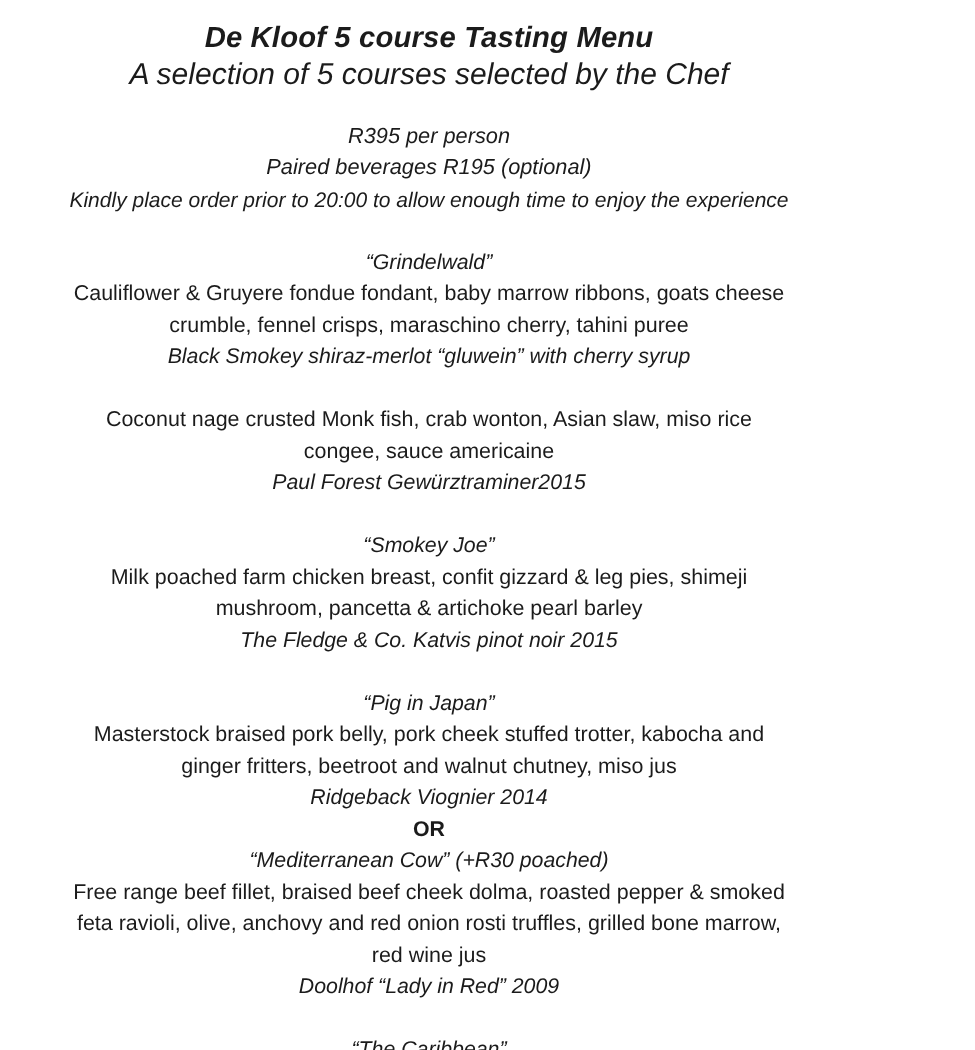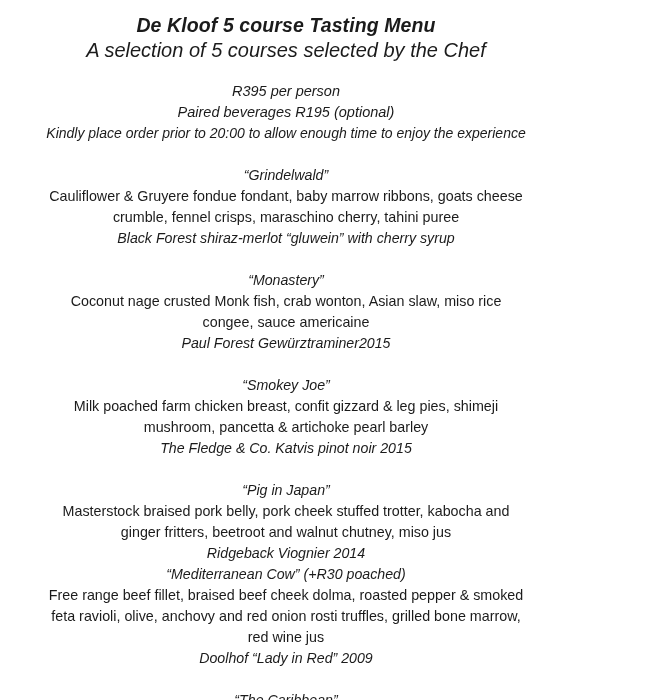--- a/index.html
+++ b/index.html
@@ -101,42 +101,42 @@
 
   <div class="intro-block">
     <div class="intro-line">R395 per person</div>
     <div class="intro-line">Paired beverages R195 (optional)</div>
     <div class="intro-line small">Kindly place order prior to 20:00 to allow enough time to enjoy the experience</div>
   </div>
 
   <div class="course">
     <div class="course-name">“Grindelwald”</div>
     <div class="course-desc">Cauliflower &amp; Gruyere fondue fondant, baby marrow ribbons, goats cheese crumble, fennel crisps, maraschino cherry, tahini puree</div>
-    <div class="course-pairing">Black Forest shiraz-merlot “gluwein” with cherry syrup</div>
+    <div class="course-pairing">Black Smokey shiraz-merlot “gluwein” with cherry syrup</div>
   </div>
 
   <div class="course">
-    <div class="course-name">“Monastery”</div>
     <div class="course-desc">Coconut nage crusted Monk fish, crab wonton, Asian slaw, miso rice congee, sauce americaine</div>
     <div class="course-pairing">Paul Forest Gewürztraminer2015</div>
   </div>
 
   <div class="course">
     <div class="course-name">“Smokey Joe”</div>
     <div class="course-desc">Milk poached farm chicken breast, confit gizzard &amp; leg pies, shimeji mushroom, pancetta &amp; artichoke pearl barley</div>
     <div class="course-pairing">The Fledge &amp; Co. Katvis pinot noir 2015</div>
   </div>
 
   <div class="course">
     <div class="course-name">“Pig in Japan”</div>
     <div class="course-desc">Masterstock braised pork belly, pork cheek stuffed trotter, kabocha and ginger fritters, beetroot and walnut chutney, miso jus</div>
     <div class="course-pairing">Ridgeback Viognier 2014</div>
   </div>
 
   <div class="course tight">
+    <div class="or-divider">OR</div>
     <div class="alt-name">“Mediterranean Cow” (+R30 poached)</div>
     <div class="course-desc">Free range beef fillet, braised beef cheek dolma, roasted pepper &amp; smoked feta ravioli, olive, anchovy and red onion rosti truffles, grilled bone marrow, red wine jus</div>
     <div class="course-pairing">Doolhof “Lady in Red” 2009</div>
   </div>
 
   <div class="course">
     <div class="course-name">“The Caribbean”</div>
 
   </div>
 

